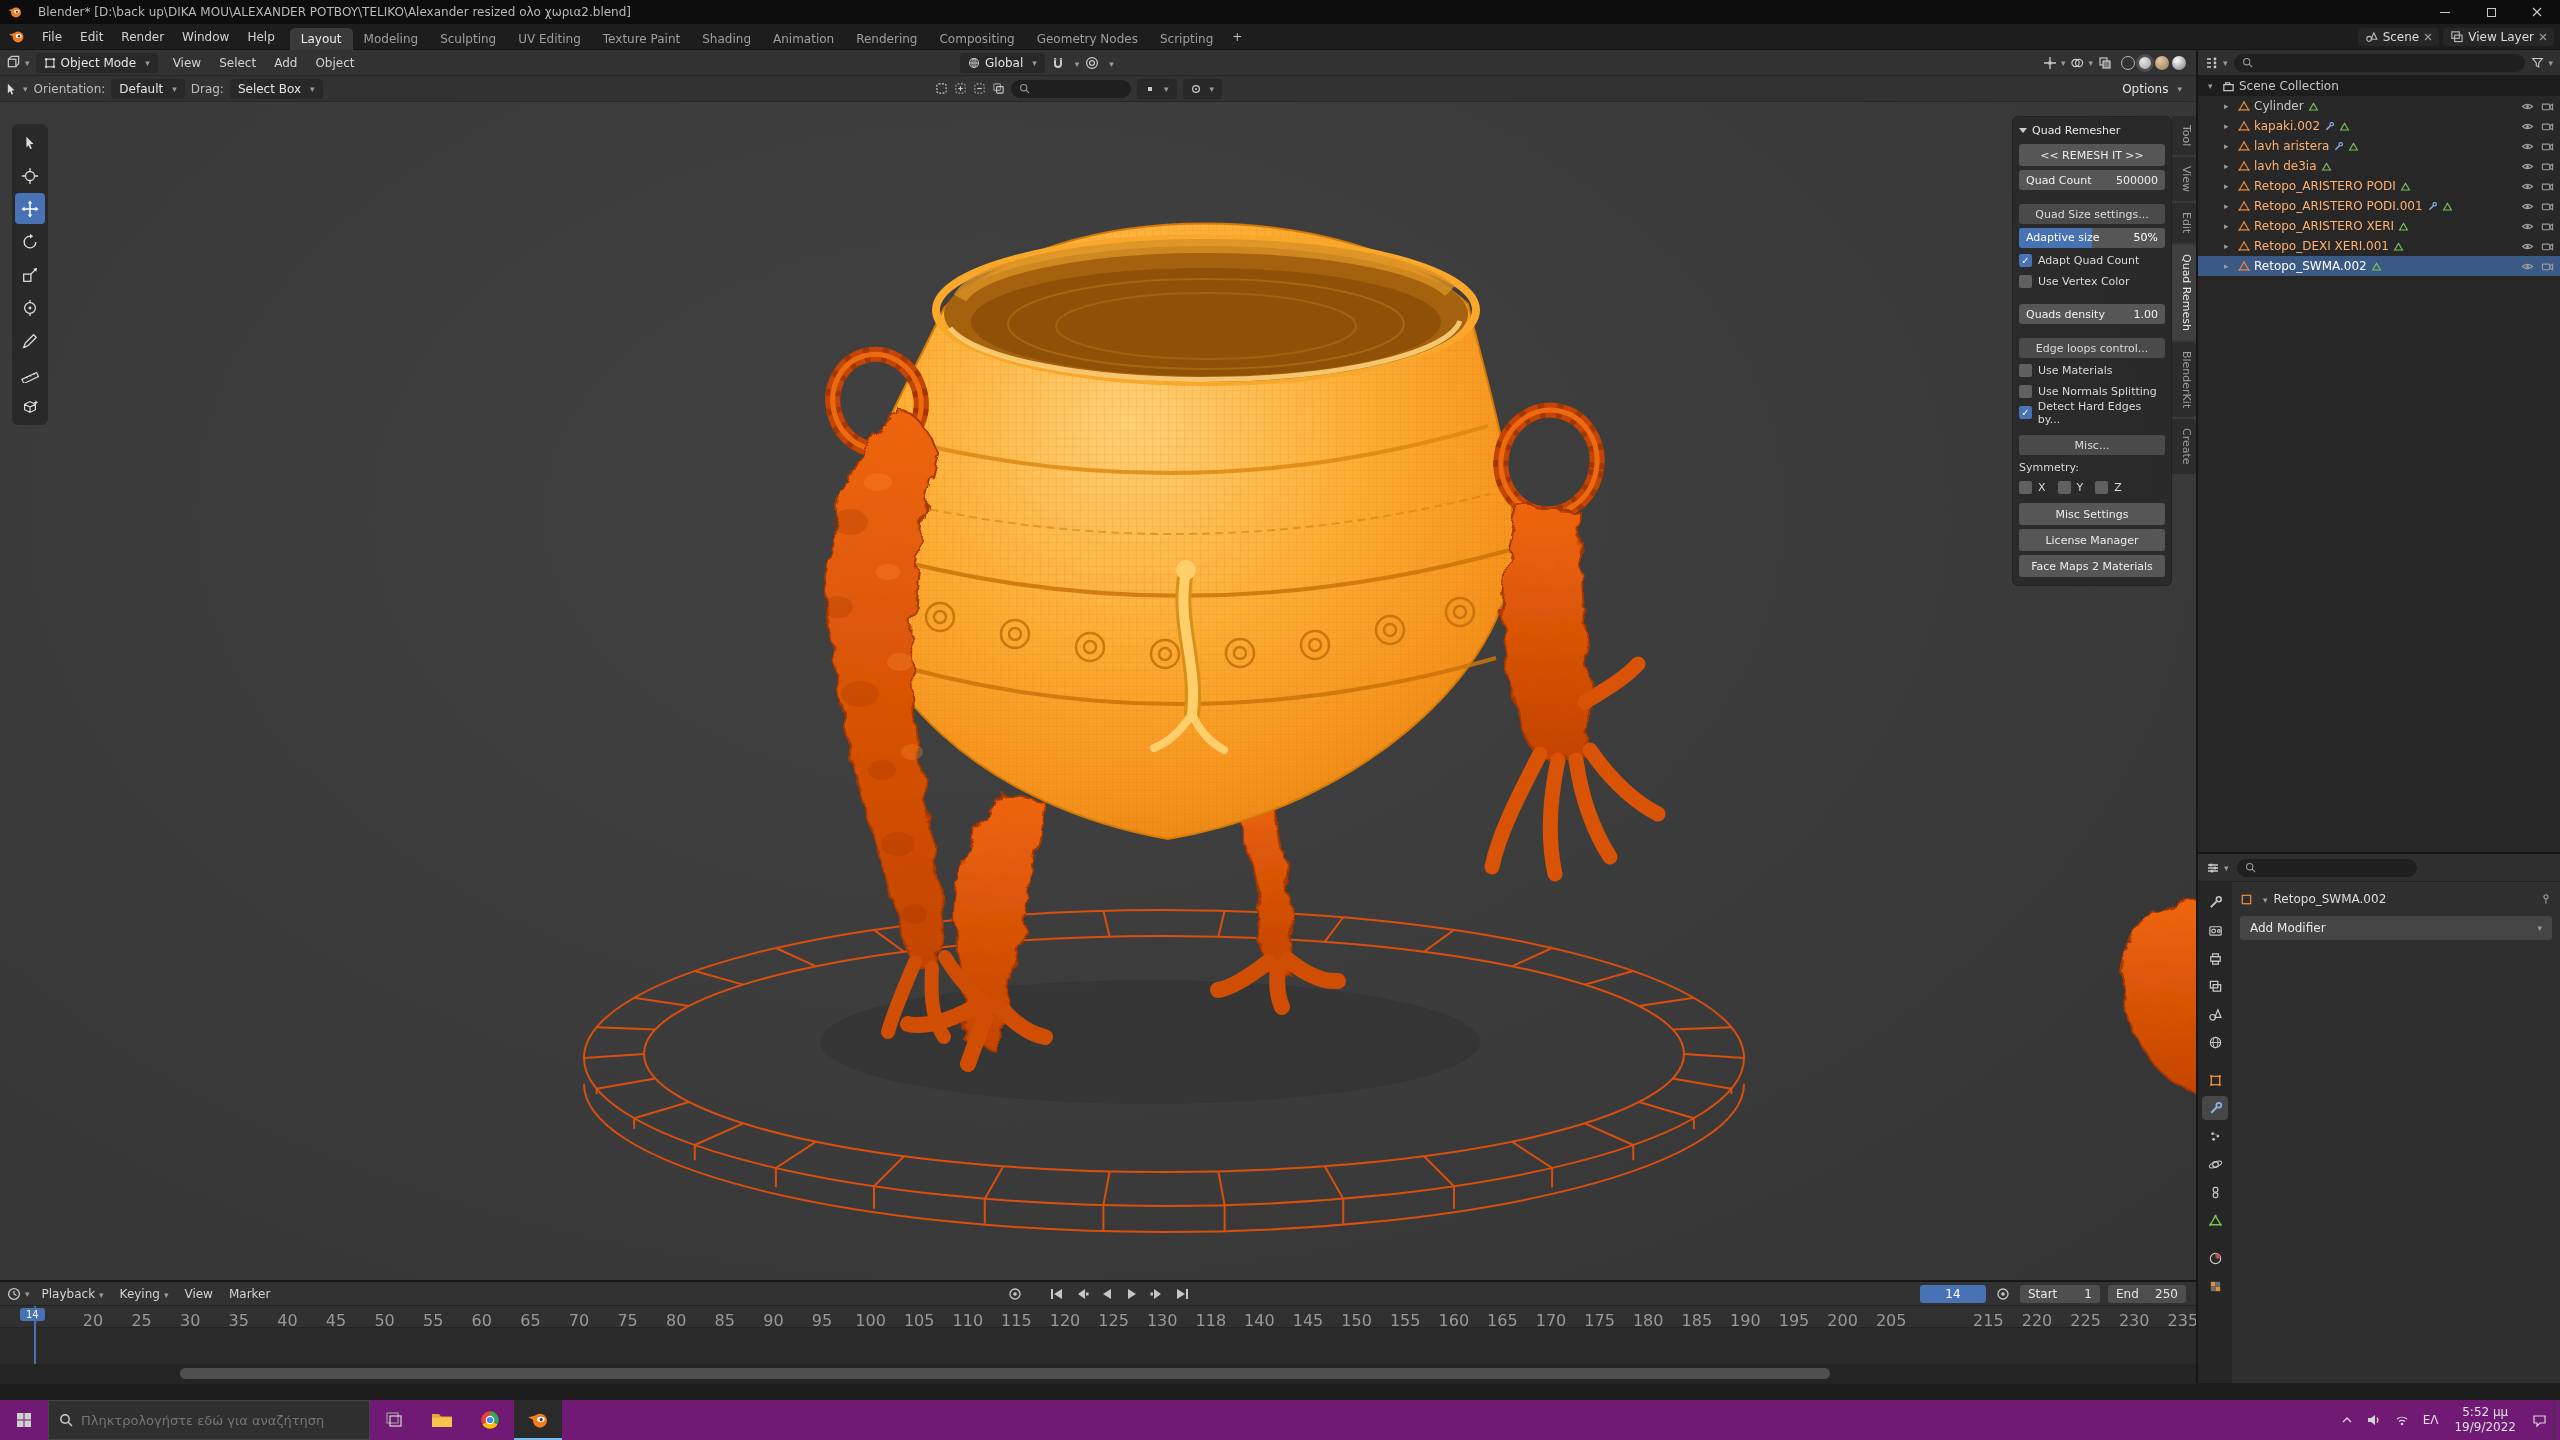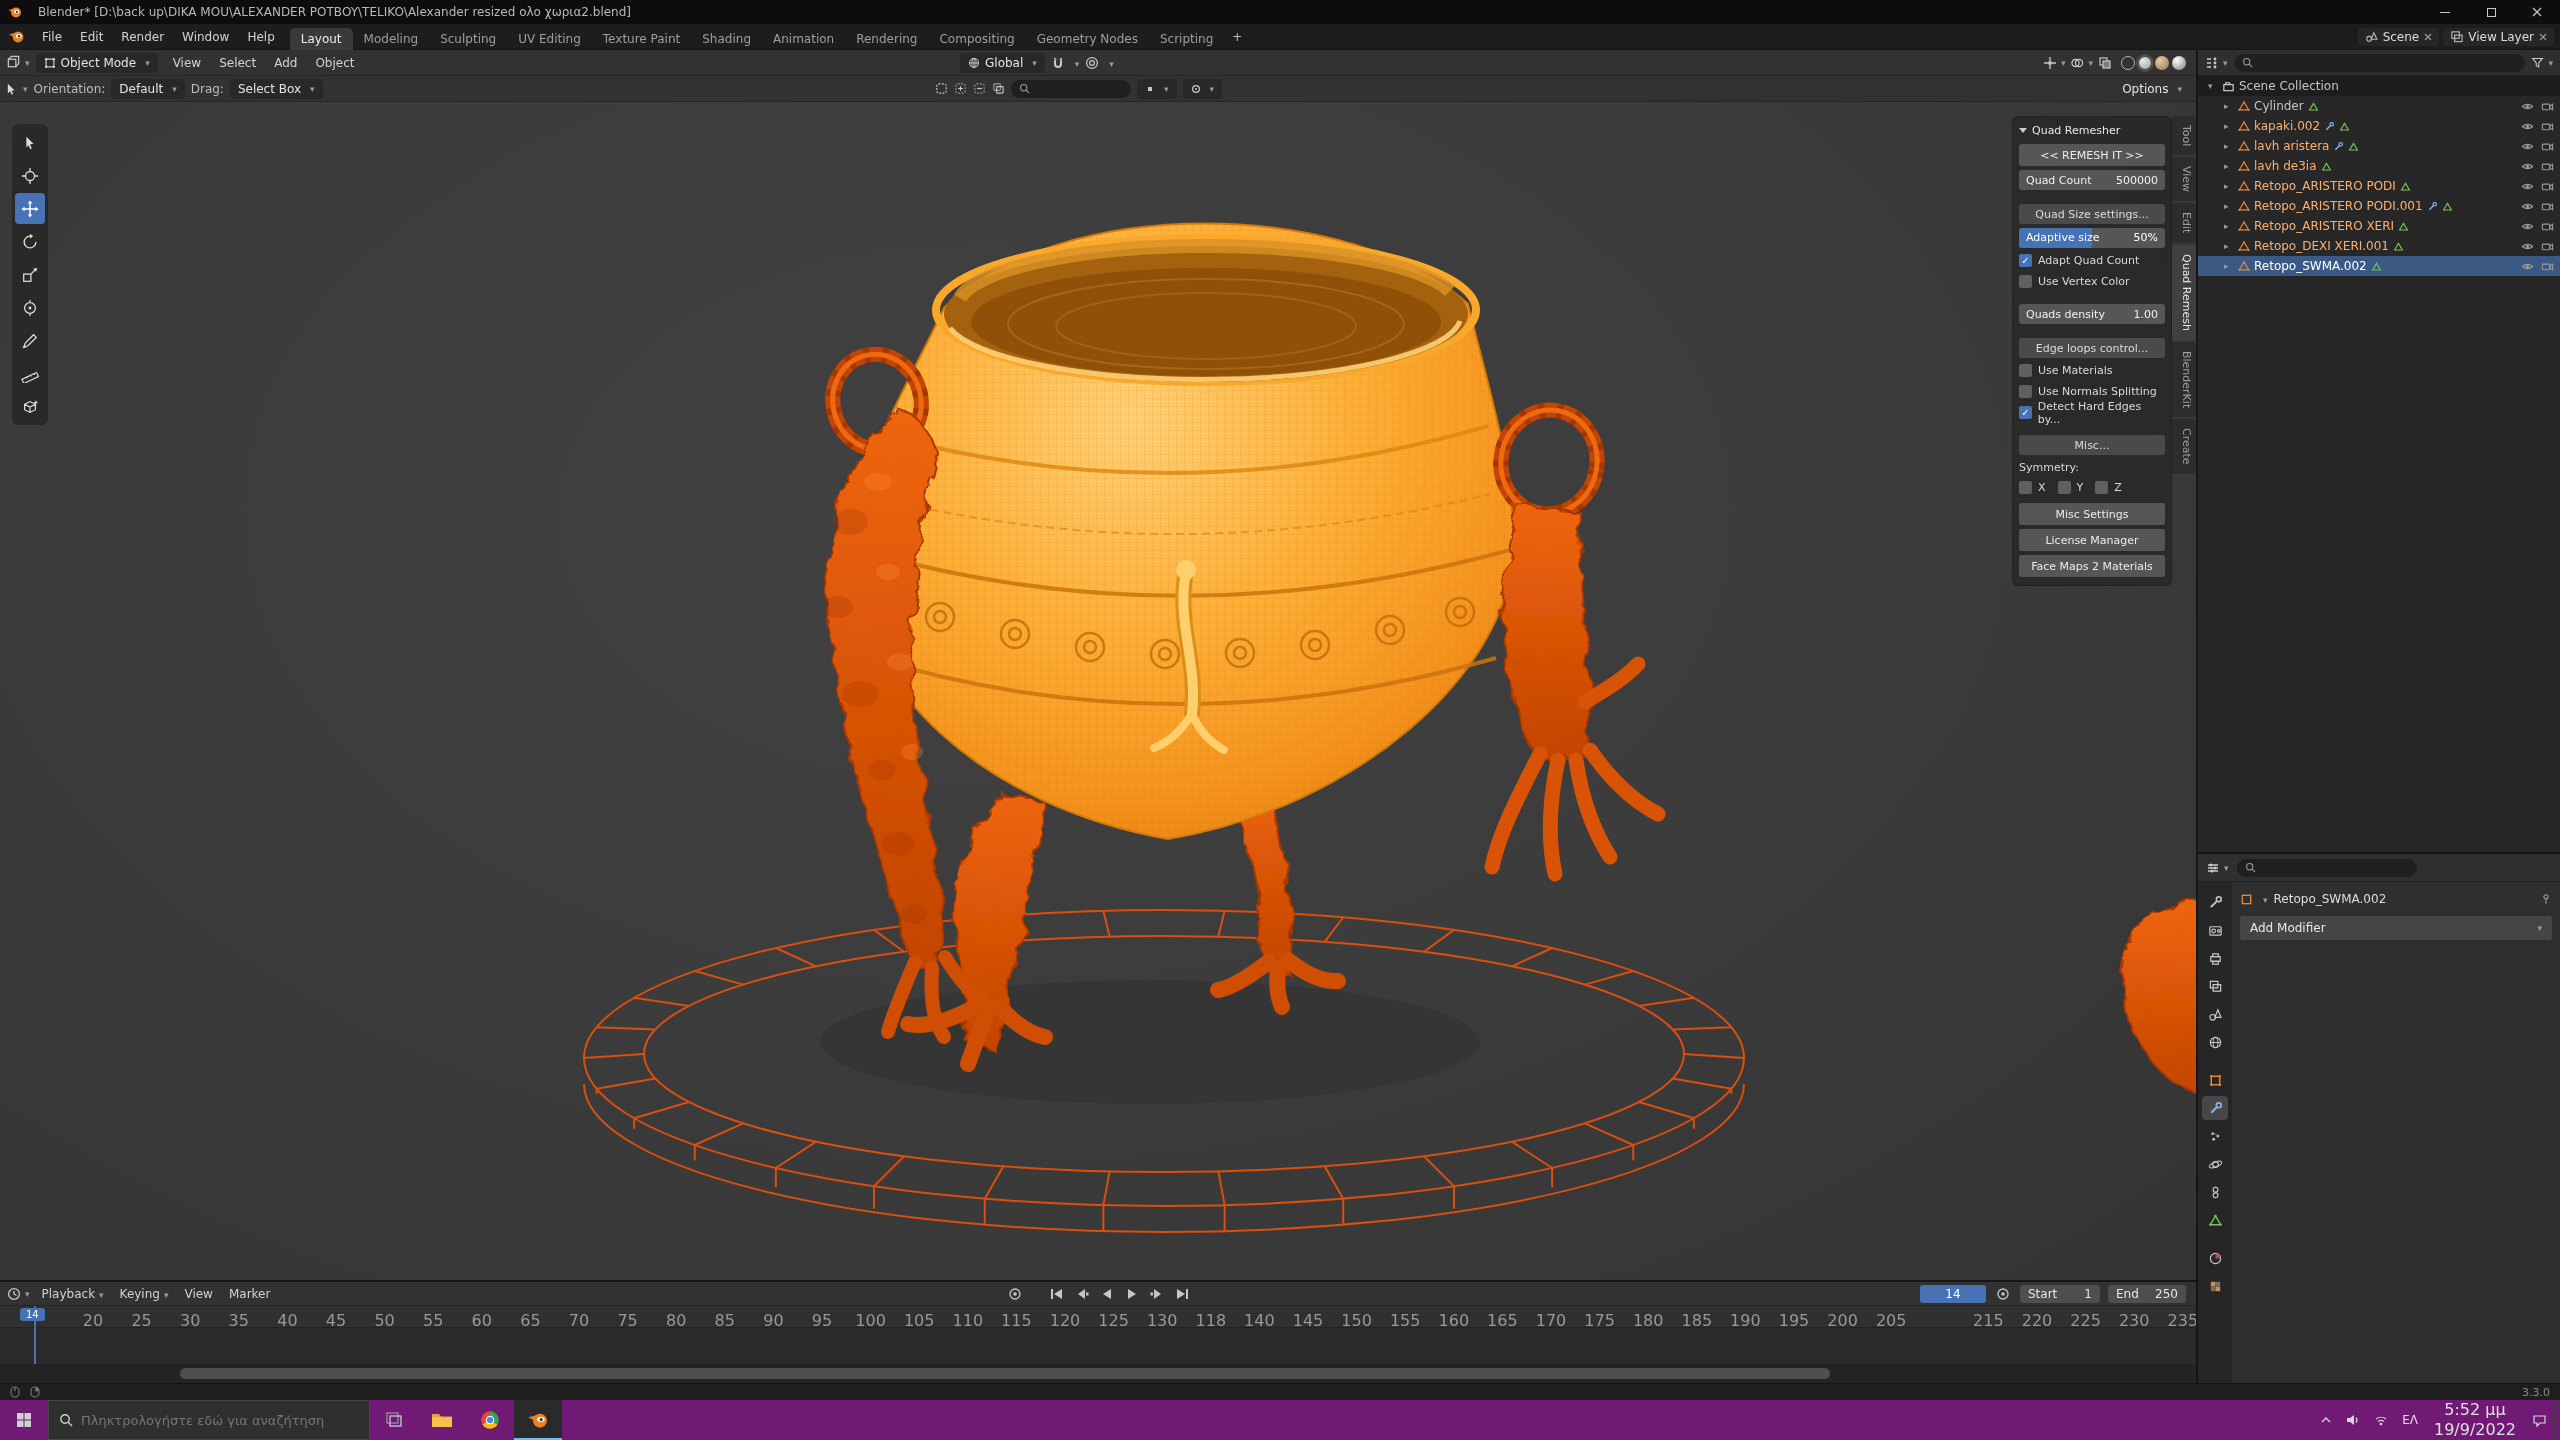--- a/index.html
+++ b/index.html
@@ -131,21 +131,21 @@
   .statusbar .ver{margin-left:auto;color:#8b8b8b;font-size:11px;}
 
   
   .taskbar{position:absolute;left:0;top:1400px;width:2560px;height:40px;background:#701a75;display:flex;align-items:stretch;}
   .tk{width:48px;display:flex;align-items:center;justify-content:center;}
   .tk.appactive{background:#2a2a2a;box-shadow:inset 0 -2px 0 #76b9ed;}
   .tsearch{width:322px;background:#2f2f2f;border:1px solid #454545;display:flex;align-items:center;gap:8px;padding:0 10px;}
   .tsearch input{background:none;border:none;outline:none;color:#cfcfcf;font-size:13px;width:100%;font-family:inherit;}
   .tray{margin-left:auto;display:flex;align-items:center;}
   .trayit{padding:0 7px;height:40px;display:flex;align-items:center;color:#e0e0e0;}
-  .clock{flex-direction:column;justify-content:center;line-height:1.25;font-size:16px;text-align:center;padding:0 9px;}
+  .clock{flex-direction:column;justify-content:center;line-height:1.25;font-size:12px;text-align:center;padding:0 9px;}
   .showdesk{width:6px;border-left:1px solid #3a3a3a;height:40px;}
 </style>
 </head>
 <body>
 
 <div class="root">
 
   <div class="titlebar">
     <span class="ico">
       <svg width="14" height="14" viewBox="0 0 14 14">
@@ -1299,35 +1299,20 @@
         <span class="tick" style="left: 2182.8px;">235</span>
       </div>
     <div class="tracks">
         <div class="ph-line"></div>
       </div>
     <div class="tl-scroll">
         <div class="bar"></div>
       </div>
   </div>
 
-  <div class="statusbar">
-    <span class="ico">
-        <svg width="10" height="12" viewBox="0 0 10 12">
-          <rect x="1" y="1" width="8" height="10" rx="4" fill="none" stroke="#777" stroke-width="1.1"></rect>
-          <path d="M5 1 V5" stroke="#777" stroke-width="1.1"></path>
-        </svg>
-      </span>
-    <span class="ico">
-        <svg width="10" height="12" viewBox="0 0 10 12">
-          <rect x="1" y="1" width="8" height="10" rx="4" fill="none" stroke="#777" stroke-width="1.1"></rect>
-          <rect x="5" y="1.5" width="3.5" height="4" rx="1.5" fill="#777"></rect>
-        </svg>
-      </span>
-    <span class="ver">3.3.0</span>
-  </div>
 
   <div class="taskbar">
     <div class="tk">
       <svg width="16" height="16" viewBox="0 0 16 16">
           <rect x="1" y="1" width="6.5" height="6.5" fill="#cfcfcf"></rect>
           <rect x="8.5" y="1" width="6.5" height="6.5" fill="#cfcfcf"></rect>
           <rect x="1" y="8.5" width="6.5" height="6.5" fill="#cfcfcf"></rect>
           <rect x="8.5" y="8.5" width="6.5" height="6.5" fill="#cfcfcf"></rect>
         </svg>
     </div>

